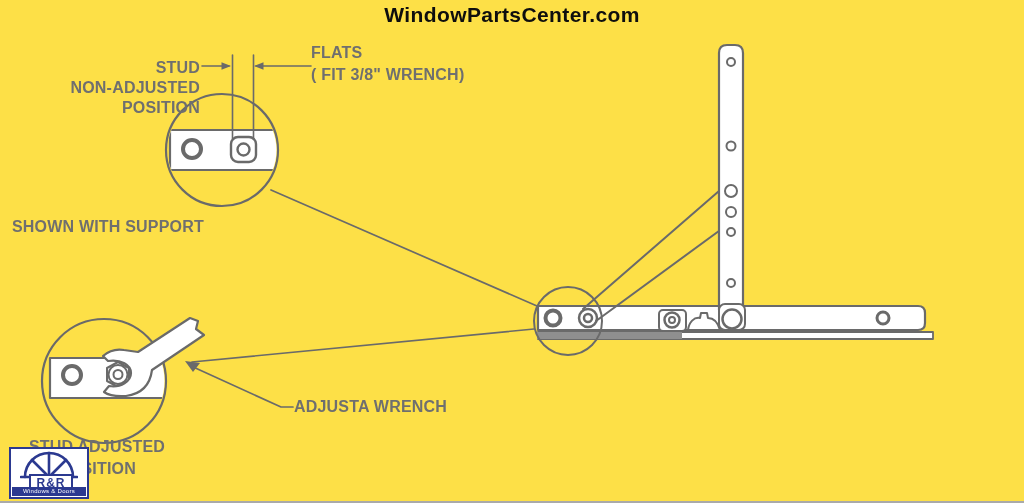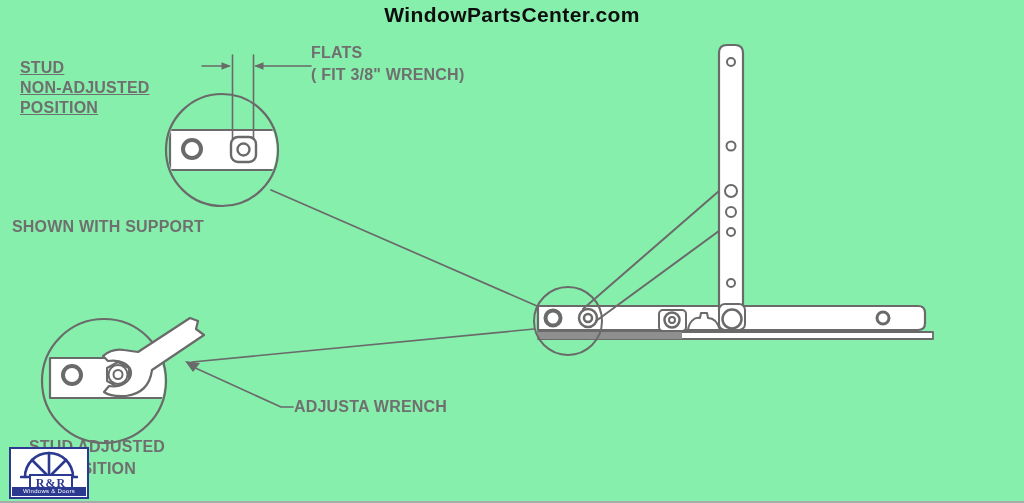--- a/index.html
+++ b/index.html
@@ -1,45 +1,45 @@
 <!DOCTYPE html>
 <html><head>
 <meta charset="utf-8">
 <style>
   html,body{margin:0;padding:0;background:#ffffff;}
   #stage{
-    position:relative;width:1024px;height:503px;background:#86efac;overflow:hidden;
+    position:relative;width:1024px;height:503px;background:#fde047;overflow:hidden;
     font-family:"Liberation Sans",sans-serif;
     border-bottom:2px solid #aaaaaa;
     box-sizing:border-box;
   }
   .title{
     position:absolute;top:3px;left:0;right:0;text-align:center;
     font-weight:bold;font-size:21px;color:#0e0e0e;letter-spacing:.4px;
   }
   .label{
     position:absolute;font-weight:bold;font-size:16px;line-height:20px;
     color:#6f6f6f;white-space:nowrap;letter-spacing:.2px;
   }
-  .lbl-stud-non{left:20px;top:58px;width:180px;text-align:left;text-decoration:underline;}
+  .lbl-stud-non{left:20px;top:58px;width:180px;text-align:right;}
   .lbl-flats{left:311px;top:42px;line-height:22px;}
   .lbl-support{left:2px;top:217px;width:202px;text-align:right;}
   .lbl-adjusta{left:294px;top:397px;}
   .lbl-stud-adj{left:22px;top:436px;width:150px;text-align:center;line-height:22px;z-index:1;}
   #diagram{position:absolute;left:0;top:0;}
   
   .logo{
     position:absolute;left:9px;top:447px;width:80px;height:52px;
     background:#ffffff;border:2px solid #2b3990;box-sizing:border-box;z-index:2;
   }
   .logo-arch{position:absolute;left:9px;top:2px;}
   .logo-name{
     position:absolute;left:18px;top:25px;width:40px;height:14px;
     border:2px solid #2b3990;background:#ffffff;
-    font-family:Liberation Serif, serif;font-weight:bold;font-size:12px;line-height:14px;
+    font-family:Liberation Sans, sans-serif;font-weight:bold;font-size:12px;line-height:14px;
     color:#2b3990;text-align:center;letter-spacing:1px;
   }
   .logo-bar{
     position:absolute;left:1px;right:1px;bottom:1px;height:9px;background:#2b3990;
     color:#ffffff;font-size:6px;line-height:9px;text-align:center;letter-spacing:.3px;
   }
 </style>
 </head>
 <body>
 

